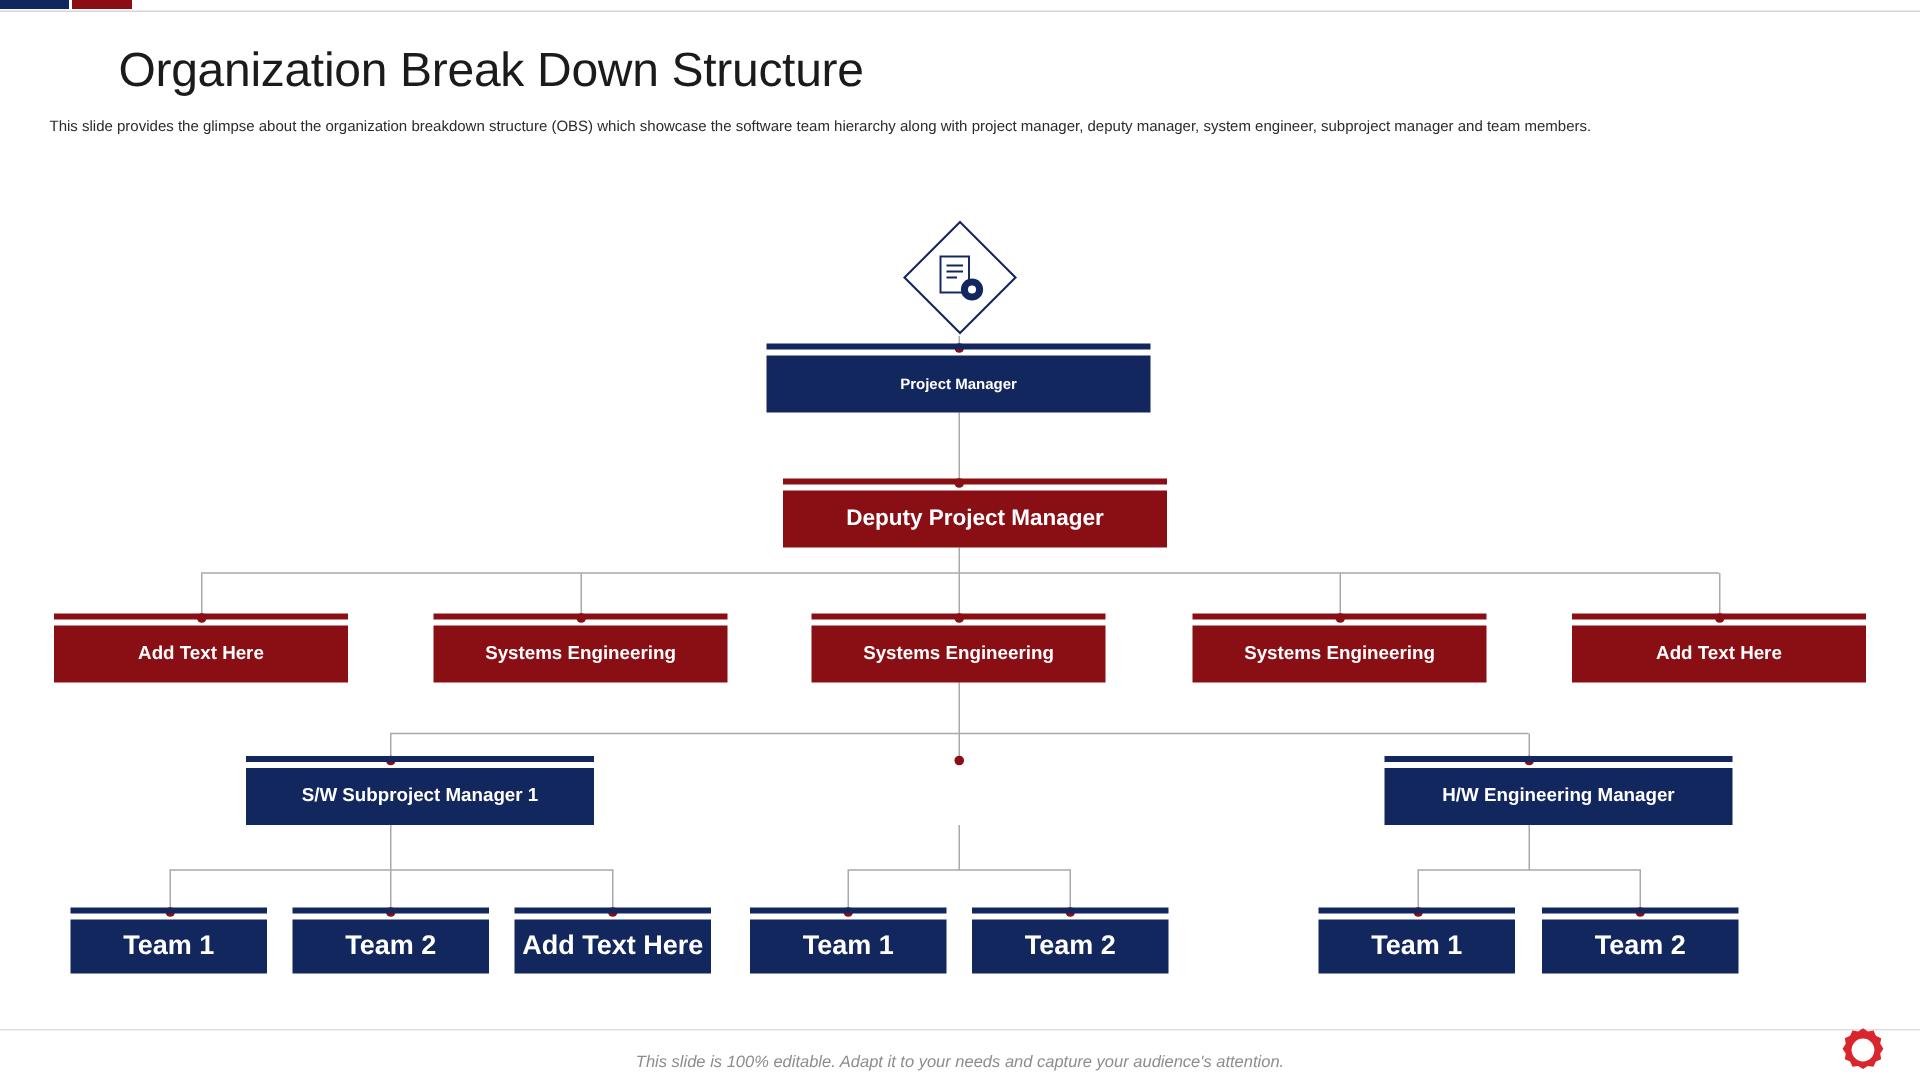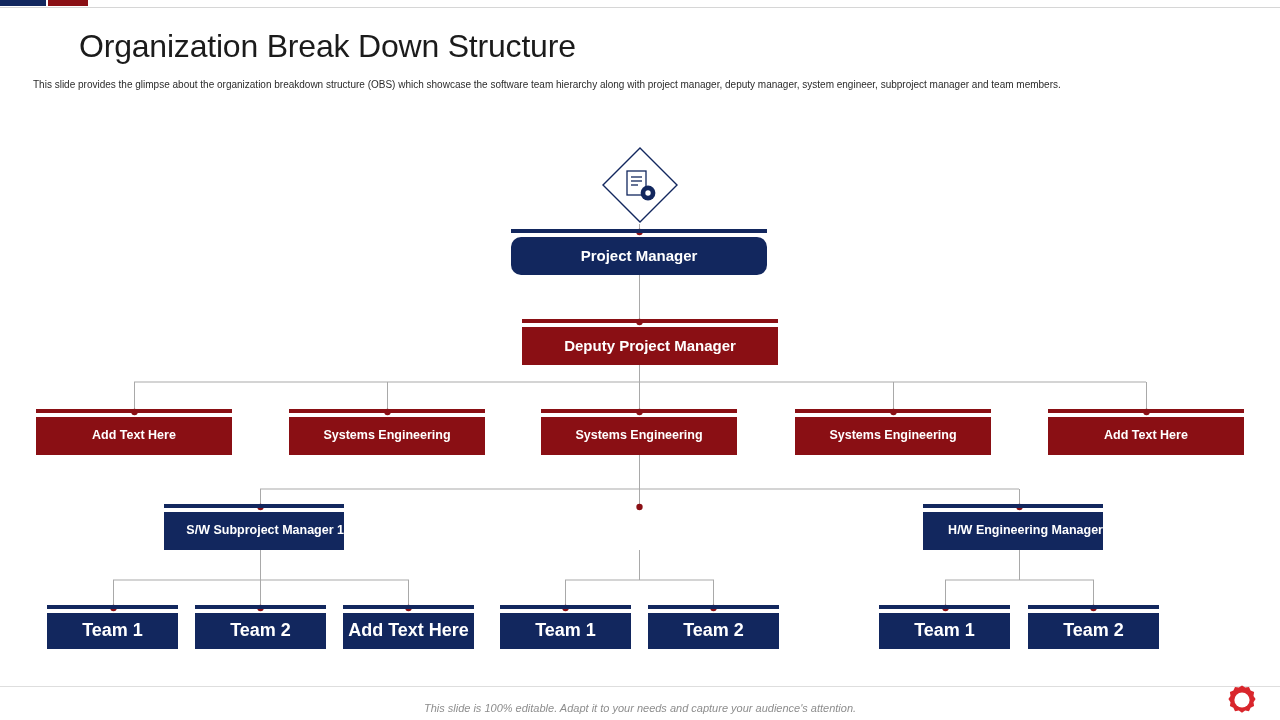--- a/index.html
+++ b/index.html
@@ -89,31 +89,31 @@
     position: absolute;
     left: 0; top: -8px;
     width: 100%;
     height: 4px;
   }
   .navy { background: #12275e; }
   .navy .cap { background: #12275e; }
   .red  { background: #8a0f14; }
   .red .cap { background: #8a0f14; }
 
-  .n-pm    { left: 511px; top: 237px; width: 256px; height: 38px; font-size: 15px; border-radius: 10px; }
+  .n-pm    { left: 511px; top: 237px; width: 256px; height: 38px; font-size: 10px; }
   .n-dpm   { left: 511px; top: 327px; width: 256px; height: 38px; font-size: 15px; margin-left: 11px; }
 
   .lvl3 { top: 417px; width: 196px; height: 38px; font-size: 12.5px; }
   .n-l3-0 { left: 36px; }
   .n-l3-1 { left: 289px; }
   .n-l3-2 { left: 541px; }
   .n-l3-3 { left: 795px; }
   .n-l3-4 { left: 1048px; }
 
-  .lvl4 { top: 512px; width: 180px; height: 38px; font-size: 12.5px; justify-content: flex-end; }
+  .lvl4 { top: 512px; width: 232px; height: 38px; font-size: 12.5px; }
   .n-l4-0 { left: 164px; }
   .n-l4-1 { left: 543px; }
   .n-l4-2 { left: 923px; }
 
   .lvl5 { top: 613px; width: 131px; height: 36px; font-size: 18px; }
   .n-l5-0 { left: 47px; }
   .n-l5-1 { left: 195px; }
   .n-l5-2 { left: 343px; }
   .n-l5-3 { left: 500px; }
   .n-l5-4 { left: 648px; }

